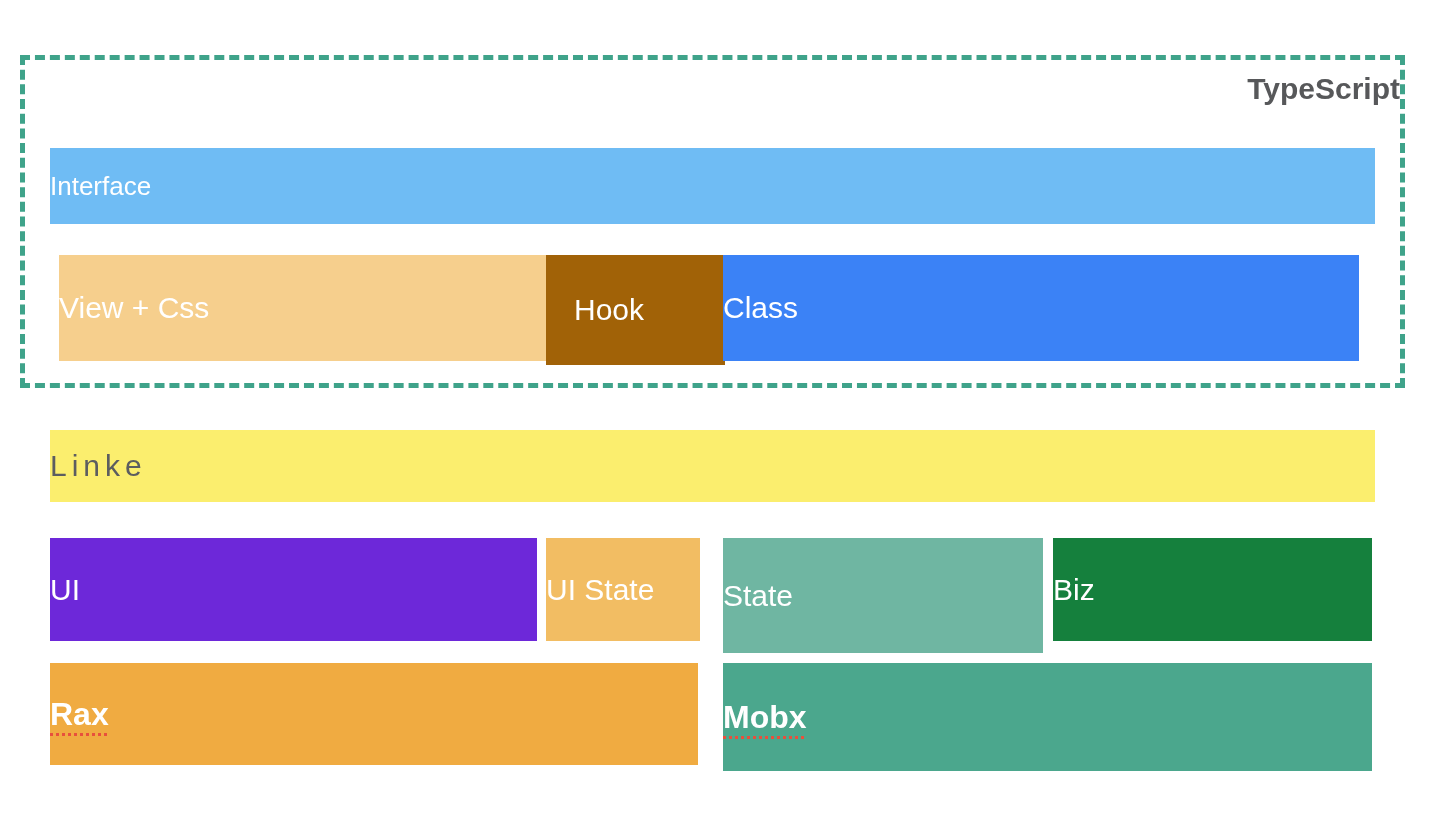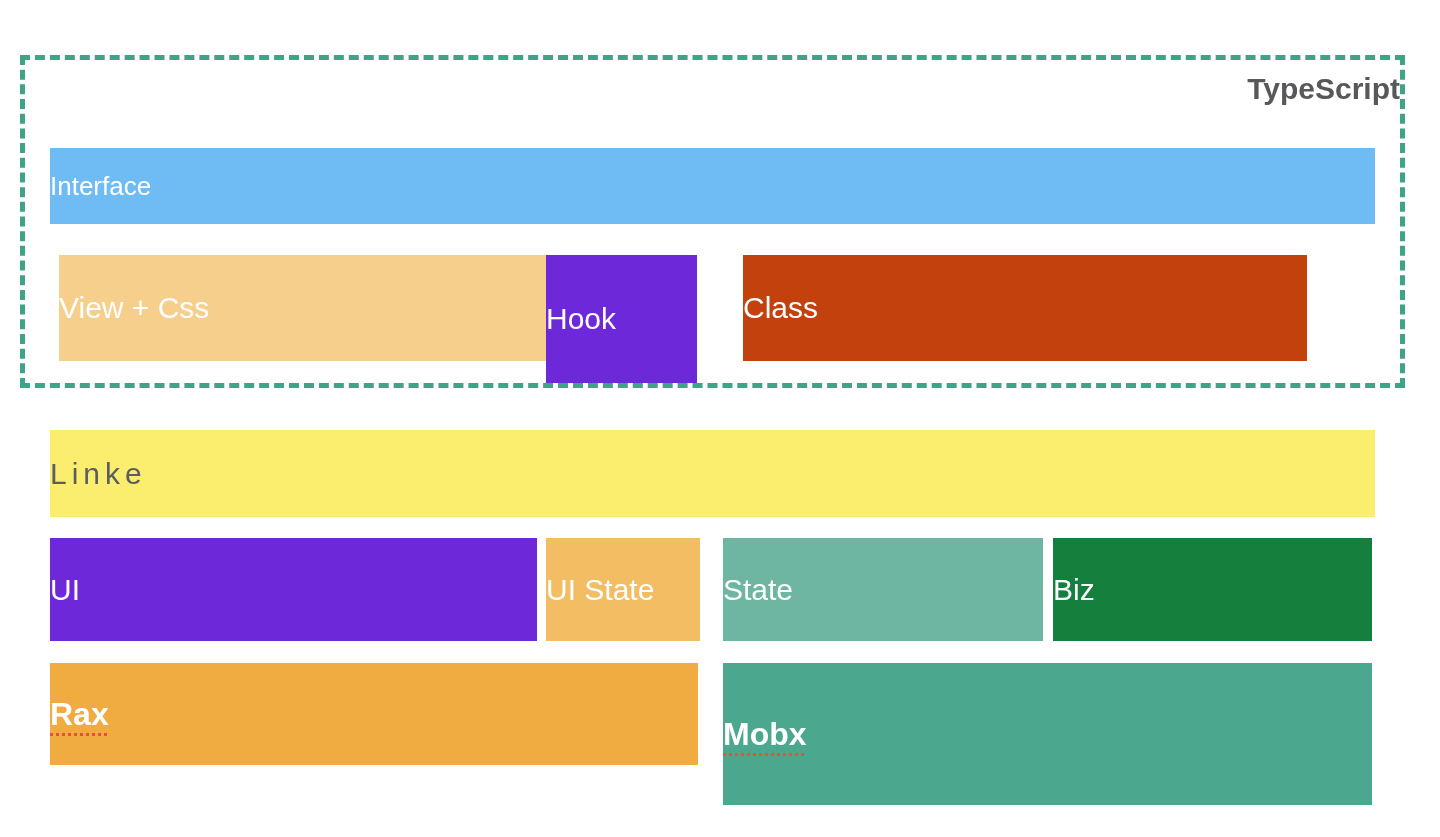--- a/index.html
+++ b/index.html
@@ -42,37 +42,37 @@
     position: absolute;
     display: flex;
     align-items: center;
     color: #ffffff;
     font-size: 30px;
   }
 
   
   .interface-box  { left: 25px;  top: 88px;  width: 1325px; height: 76px;  background: #6fbcf4; font-size: 26px; }
   .viewcss-box    { left: 34px;  top: 195px; width: 487px;  height: 106px; background: #f6cf8d; }
-  .hook-box       { left: 521px; top: 195px; width: 151px;  height: 128px; background: #6d28d9; }
-  .class-box      { left: 698px; top: 195px; width: 564px;  height: 106px; background: #c2410c; margin-left: 20px; }
+  .hook-box       { left: 521px; top: 195px; width: 151px;  height: 110px; background: #a16207; padding-left: 28px; }
+  .class-box      { left: 698px; top: 195px; width: 636px;  height: 106px; background: #3b82f6; }
 
   
   .linke-box {
-    left: 50px; top: 430px; width: 1325px; height: 87px;
+    left: 50px; top: 430px; width: 1325px; height: 72px;
     background: #fbee6e;
     color: #5c5d60;
     letter-spacing: 5px;
   }
   .ui-box      { left: 50px;   top: 538px; width: 487px; height: 103px; background: #6d28d9; }
   .uistate-box { left: 546px;  top: 538px; width: 154px; height: 103px; background: #f2bd63; }
-  .state-box   { left: 723px;  top: 538px; width: 320px; height: 103px; background: #6fb6a2; }
+  .state-box   { left: 723px;  top: 538px; width: 320px; height: 115px; background: #6fb6a2; }
   .biz-box     { left: 1053px; top: 538px; width: 319px; height: 103px; background: #15803d; }
 
   .rax-box  { left: 50px;  top: 663px; width: 648px; height: 102px; background: #f0ab41; font-size: 32px; font-weight: bold; }
-  .mobx-box { left: 723px; top: 663px; width: 649px; height: 142px; background: #4ba78d; font-size: 32px; font-weight: bold; }
+  .mobx-box { left: 723px; top: 663px; width: 649px; height: 108px; background: #4ba78d; font-size: 32px; font-weight: bold; }
 
   
   .spell {
     text-decoration: underline;
     text-decoration-style: dotted;
     text-decoration-color: #e8503c;
     text-decoration-thickness: 3px;
     text-underline-offset: 8px;
   }
 </style>

